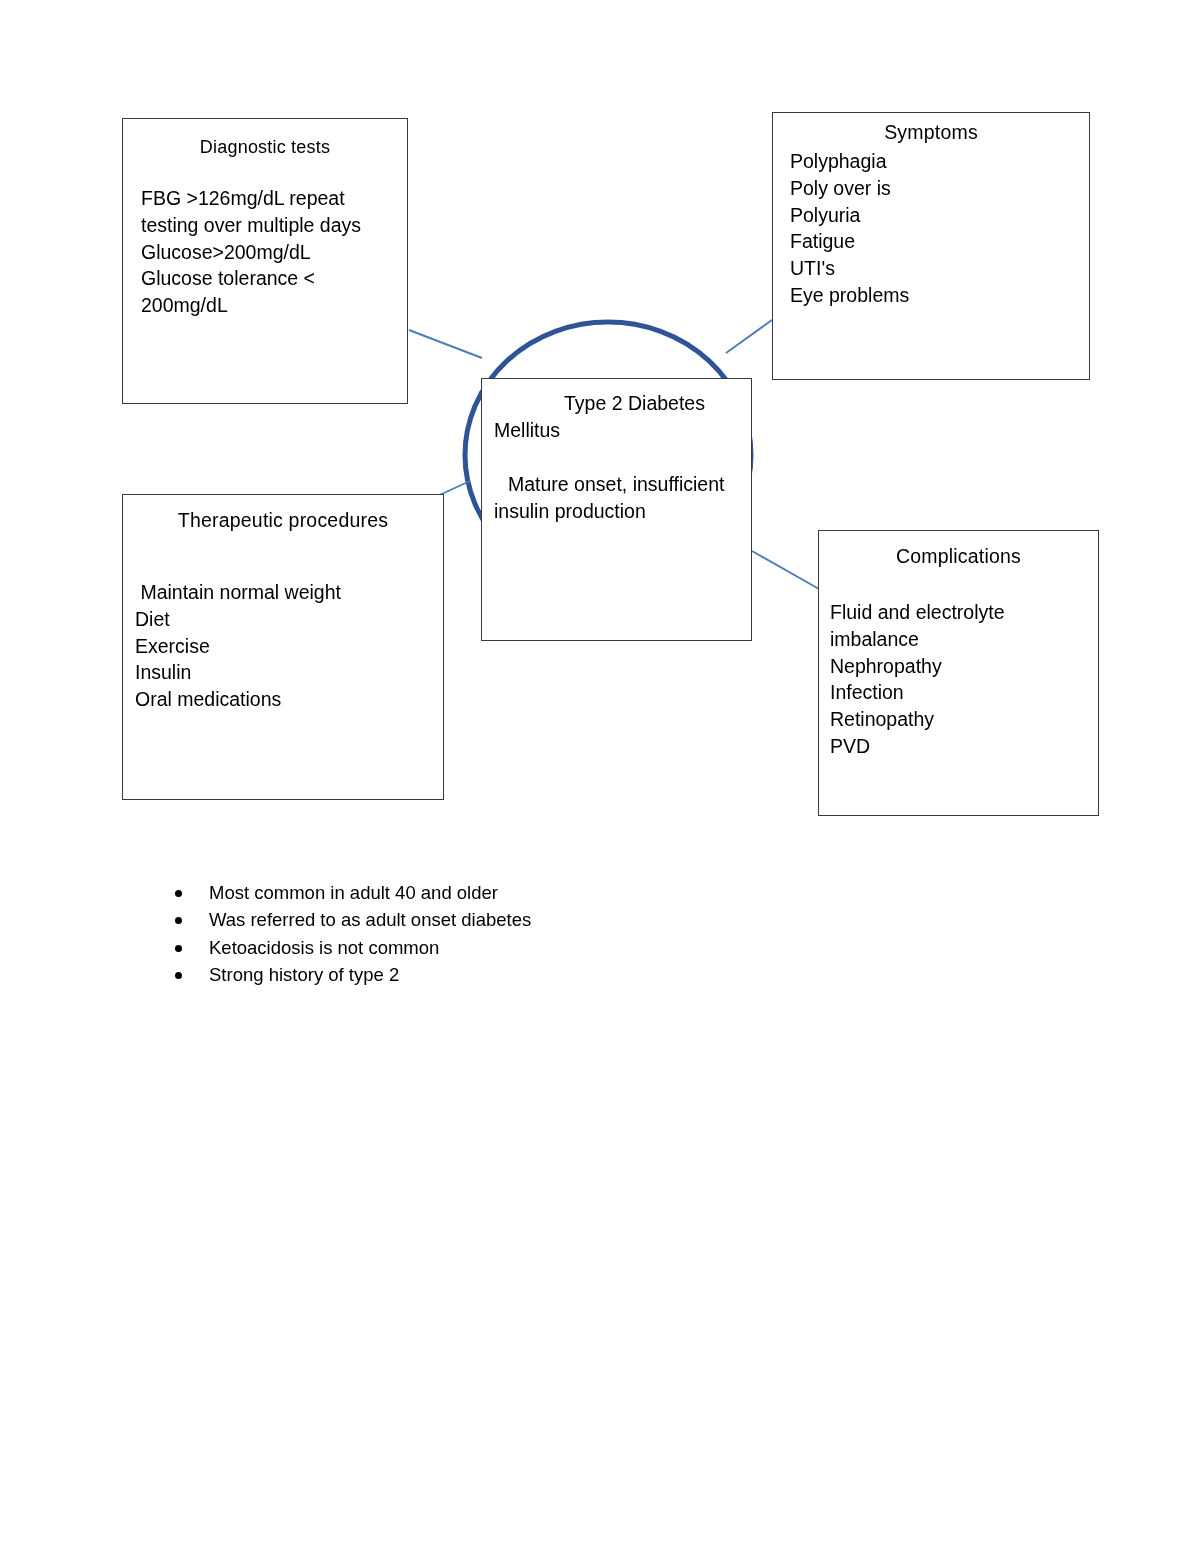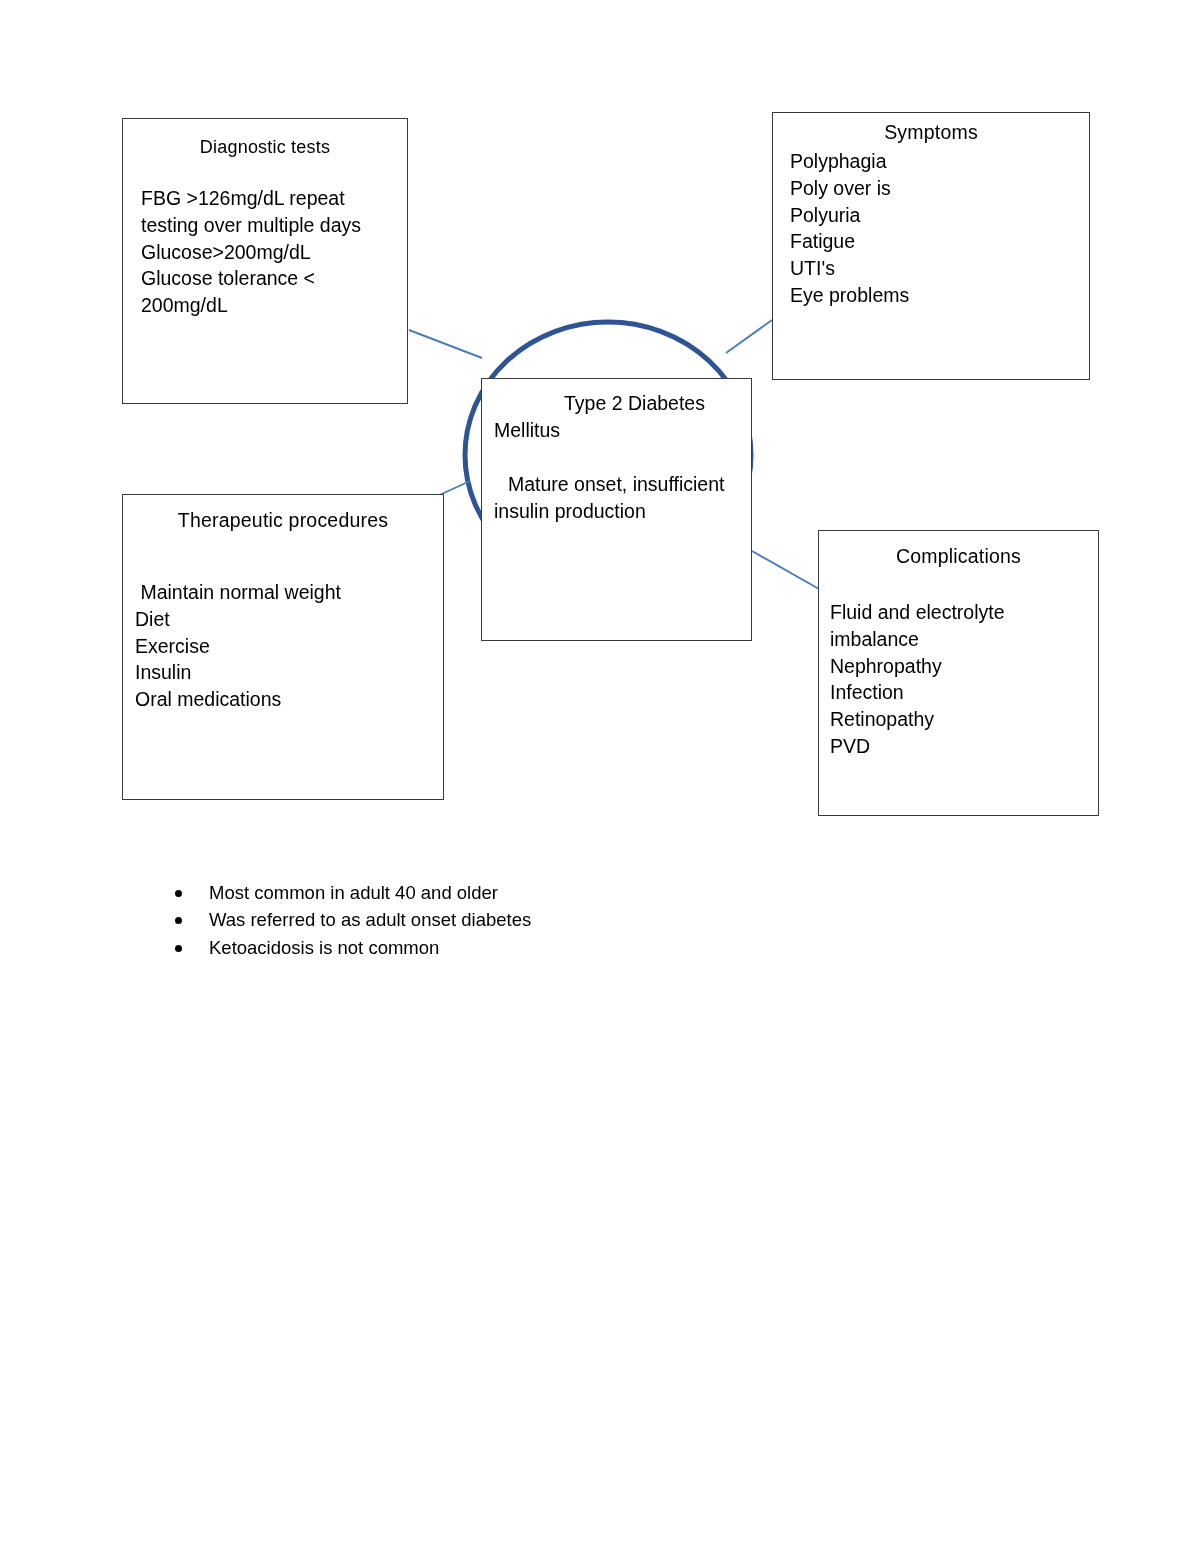--- a/index.html
+++ b/index.html
@@ -229,15 +229,16 @@
     <div class="center-sub">
       <span class="s1">Mature onset, insufficient</span>
       <span class="s2">insulin production</span>
     </div>
   </div>
 
   <ul id="bullet-list">
     <li>Most common in adult 40 and older</li>
     <li>Was referred to as adult onset diabetes</li>
     <li>Ketoacidosis is not common</li>
+    <li>Strong history of type 2</li>
   </ul>
 
 </div>
 
 </body></html>

